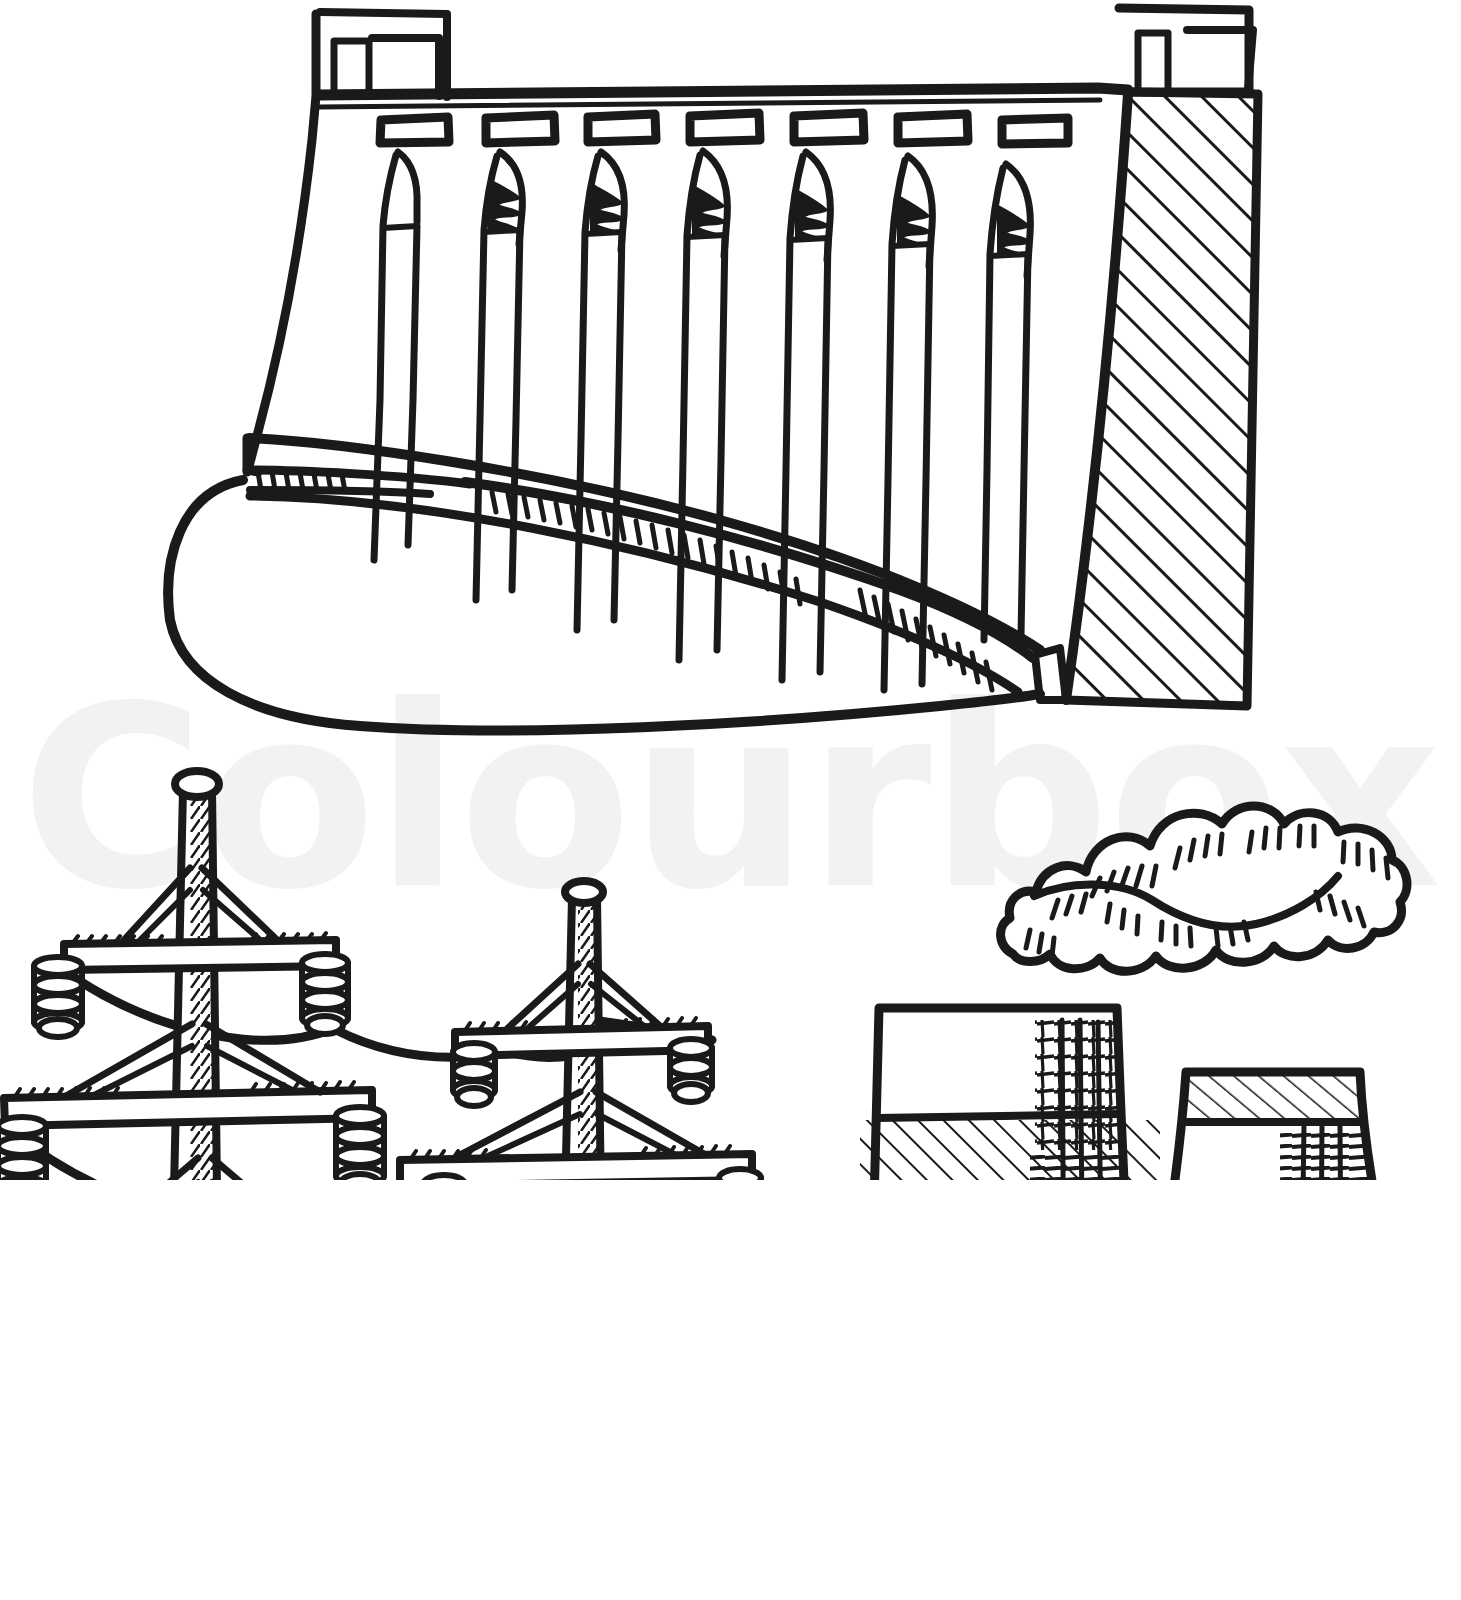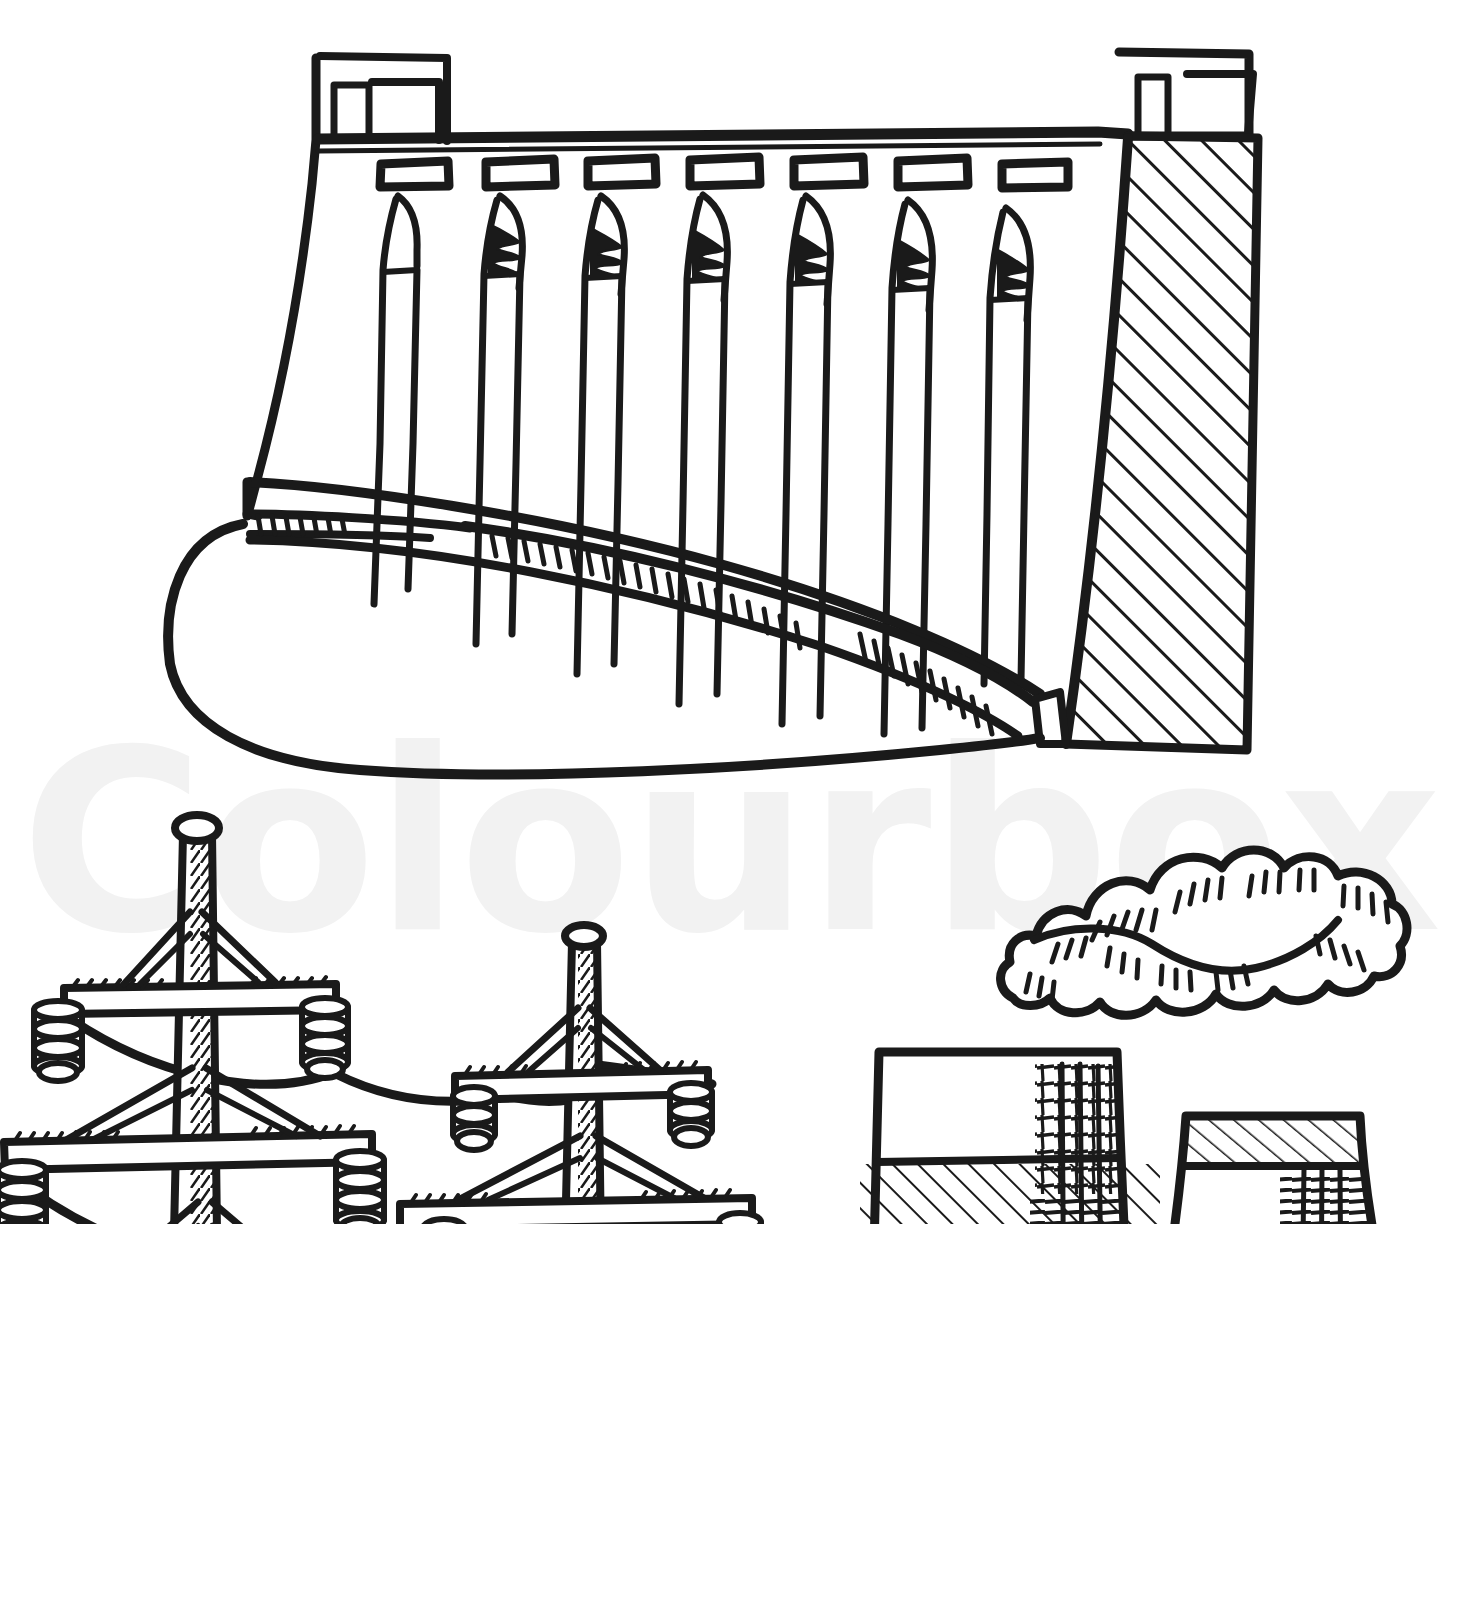--- a/index.html
+++ b/index.html
@@ -9,21 +9,20 @@
   }
   body {
     font-family: "Liberation Sans", sans-serif;
   }
   #stage {
     position: relative;
     width: 1461px;
     height: 1180px;
     background: #ffffff;
     overflow: hidden;
-    margin-top: 44px;
   }
   #artboard {
     position: absolute;
     inset: 0;
     width: 1461px;
     height: 1600px;
     display: block;
   }
   .wm-text {
     font-family: "DejaVu Sans", sans-serif;

